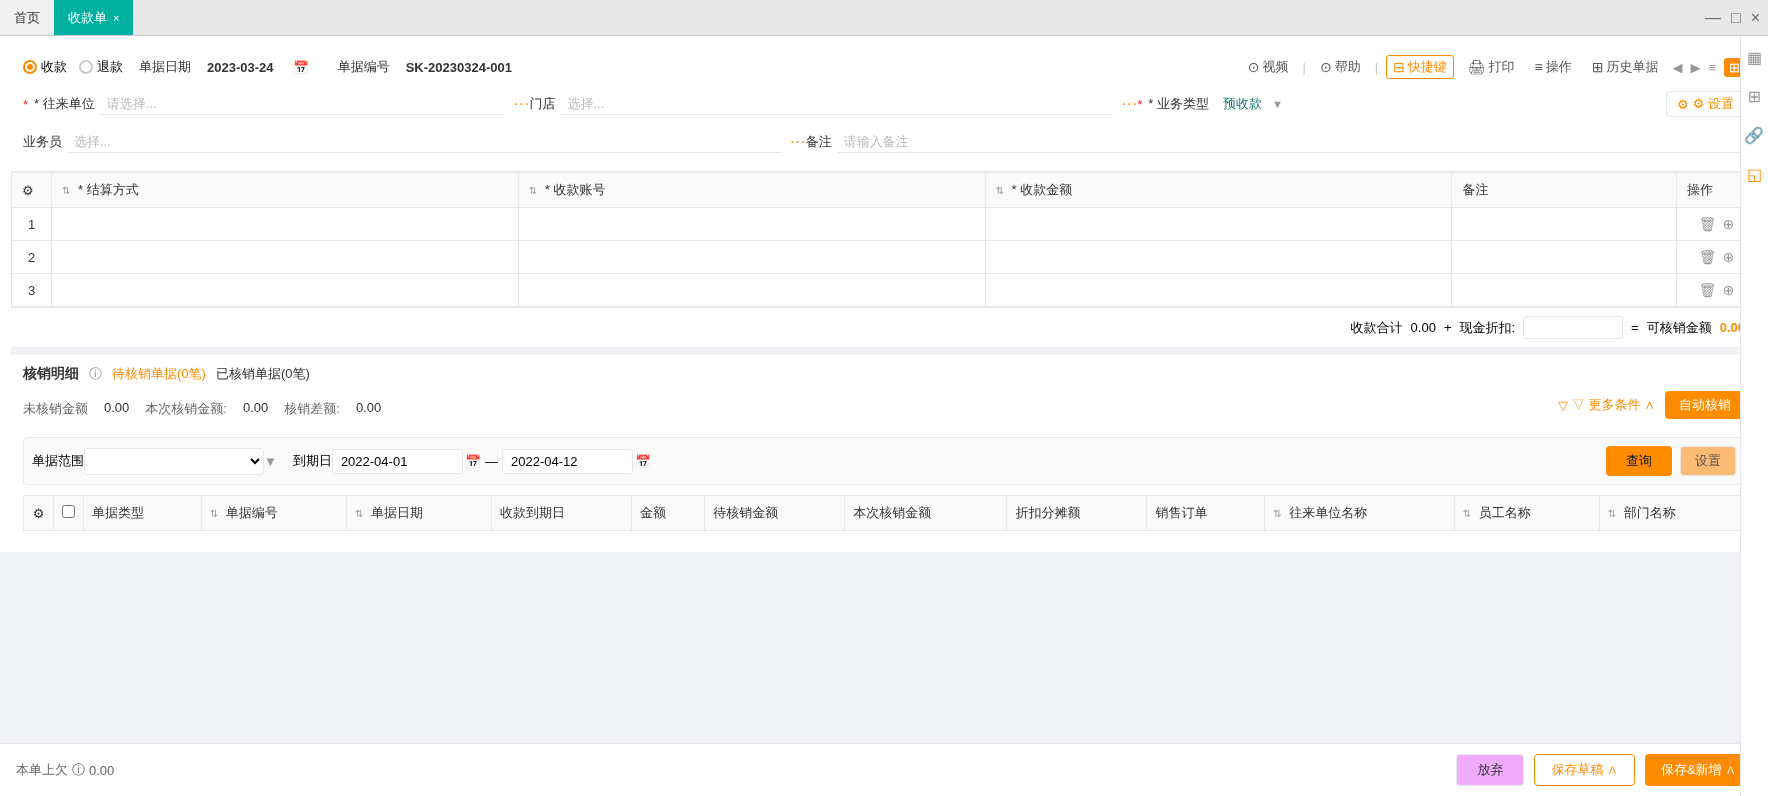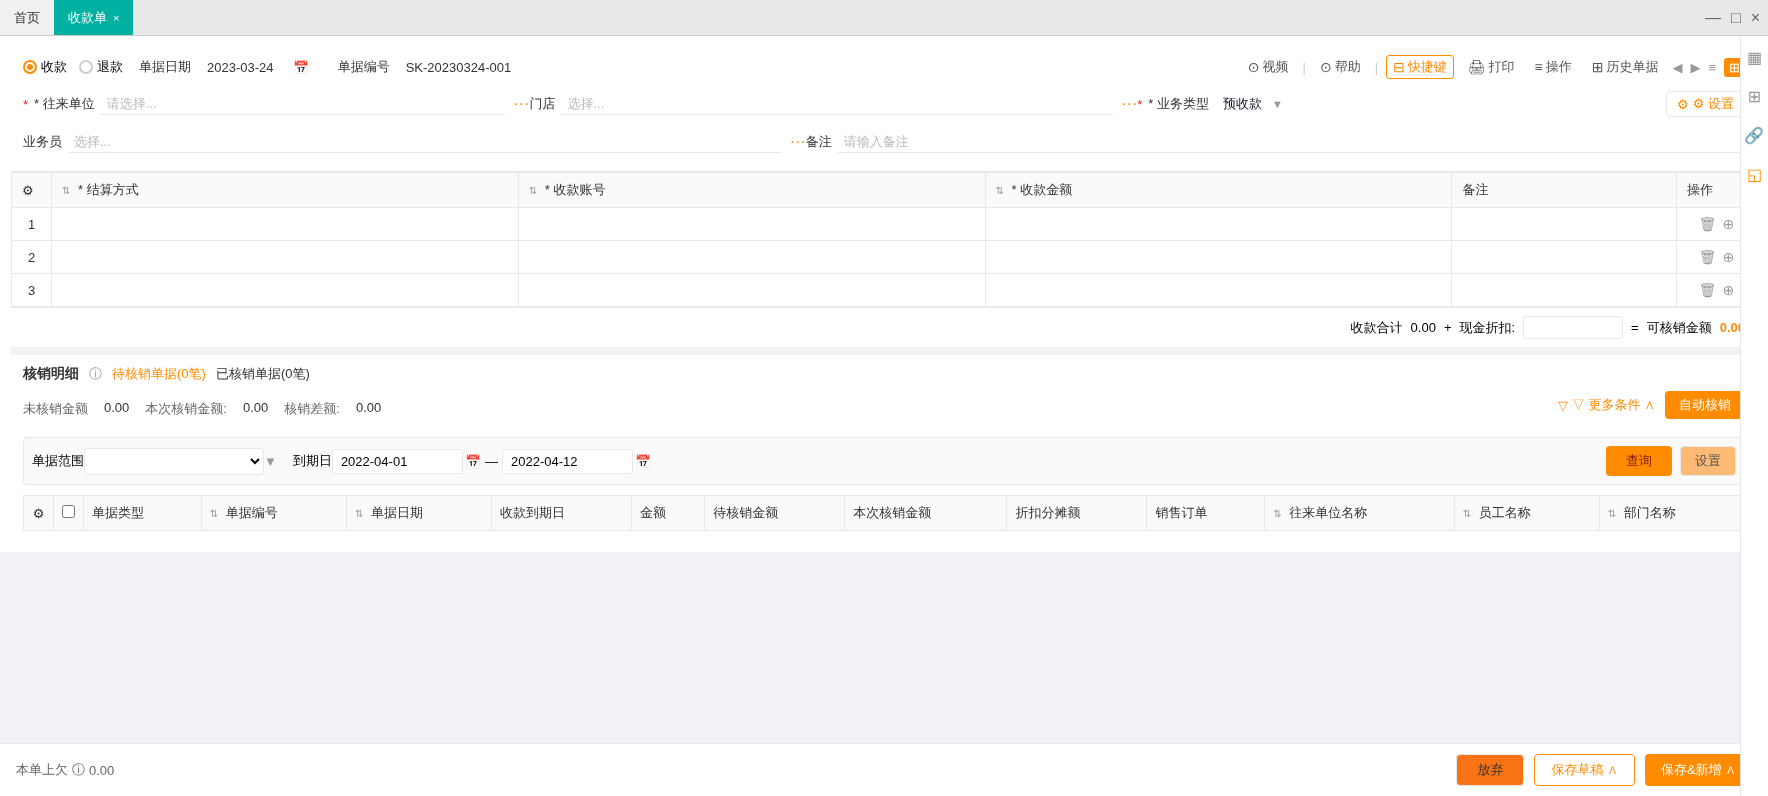--- a/index.html
+++ b/index.html
@@ -53,21 +53,21 @@
     .radio-item { display: flex; align-items: center; gap: 4px; cursor: pointer; }
     .radio-dot {
       width: 14px; height: 14px; border-radius: 50%;
       border: 2px solid #ccc; display: flex; align-items: center; justify-content: center;
     }
     .radio-dot.active { border-color: #ff8c00; }
     .radio-dot.active::after {
       content: ''; width: 6px; height: 6px; border-radius: 50%; background: #ff8c00;
     }
     .field-label { color: #333; }
-    .field-value { color: #333; font-weight: normal; }
+    .field-value { color: #333; font-weight: bold; }
     .date-icon { color: #ff8c00; cursor: pointer; margin-left: 4px; }
     .toolbar-right {
       margin-left: auto; display: flex; align-items: center; gap: 8px; color: #555;
     }
     .toolbar-btn {
       display: flex; align-items: center; gap: 3px;
       cursor: pointer; color: #555; padding: 2px 6px;
       border-radius: 3px;
     }
     .toolbar-btn .icon { font-size: 14px; }
@@ -179,21 +179,21 @@
       padding: 4px 8px; outline: none; background: #fff;
       width: 180px;
     }
     .date-range-input {
       border: 1px solid #e8e8e8; border-radius: 3px;
       padding: 4px 8px; outline: none; background: #fff;
       width: 131px;
     }
     .calendar-icon { color: #ff8c00; cursor: pointer; margin-left: 2px; }
     .hexiao-query-btn {
-      background: #ff8c00; color: #7f1d1d; border: none;
+      background: #ff8c00; color: #0f172a; border: none;
       border-radius: 4px; padding: 5px 20px; cursor: pointer;
     }
     .hexiao-settings-btn {
       background: #fdba74; border: 1px solid #e8e8e8;
       border-radius: 4px; padding: 5px 14px; cursor: pointer; color: #555;
     }
 
     
     .bottom-table {
       width: 100%; border-collapse: collapse;
@@ -209,21 +209,21 @@
     
     .footer {
       display: flex; align-items: center;
       background: #fff; border-top: 1px solid #e8e8e8;
       padding: 10px 16px; gap: 12px;
       position: fixed; bottom: 0; left: 0; right: 0;
     }
     .footer-info { display: flex; align-items: center; gap: 4px; color: #666; }
     .footer-right { margin-left: auto; display: flex; gap: 10px; }
     .btn-abandon {
-      background: #f97316; border: 1px solid #e8e8e8;
+      background: #f0abfc; border: 1px solid #e8e8e8;
       border-radius: 4px; padding: 6px 20px; cursor: pointer; color: #333;
     }
     .btn-save-draft {
       background: #fff; border: 1px solid #ff8c00;
       border-radius: 4px; padding: 6px 16px; cursor: pointer; color: #ff8c00;
       display: flex; align-items: center; gap: 4px;
     }
     .btn-save-new {
       background: #ff8c00; border: none;
       border-radius: 4px; padding: 6px 16px; cursor: pointer; color: #fff;
@@ -326,21 +326,21 @@
         <span class="field-more">···</span>
       </div>
       <div class="form-field" style="flex:1.2;">
         <span style="color:#333;">门店</span>
         <input class="field-input" type="text" style="width: 200px;" placeholder="选择...">
         <span class="field-more">···</span>
       </div>
       <div class="form-field" style="flex:1.2;">
         <span class="field-required">*</span>
         <span style="color:#333;white-space:nowrap;">* 业务类型</span>
-        <span style="margin-left:8px;color:#0f172a;">预收款</span>
+        <span style="margin-left:8px;color:#0f766e;">预收款</span>
         <span class="field-dropdown">▼</span>
         <button class="settings-btn" style="margin-left:auto;">
           <span>⚙</span>
           <span>⚙ 设置</span>
         </button>
       </div>
     </div>
 
     <div class="form-fields-row">
       <div class="form-field">

